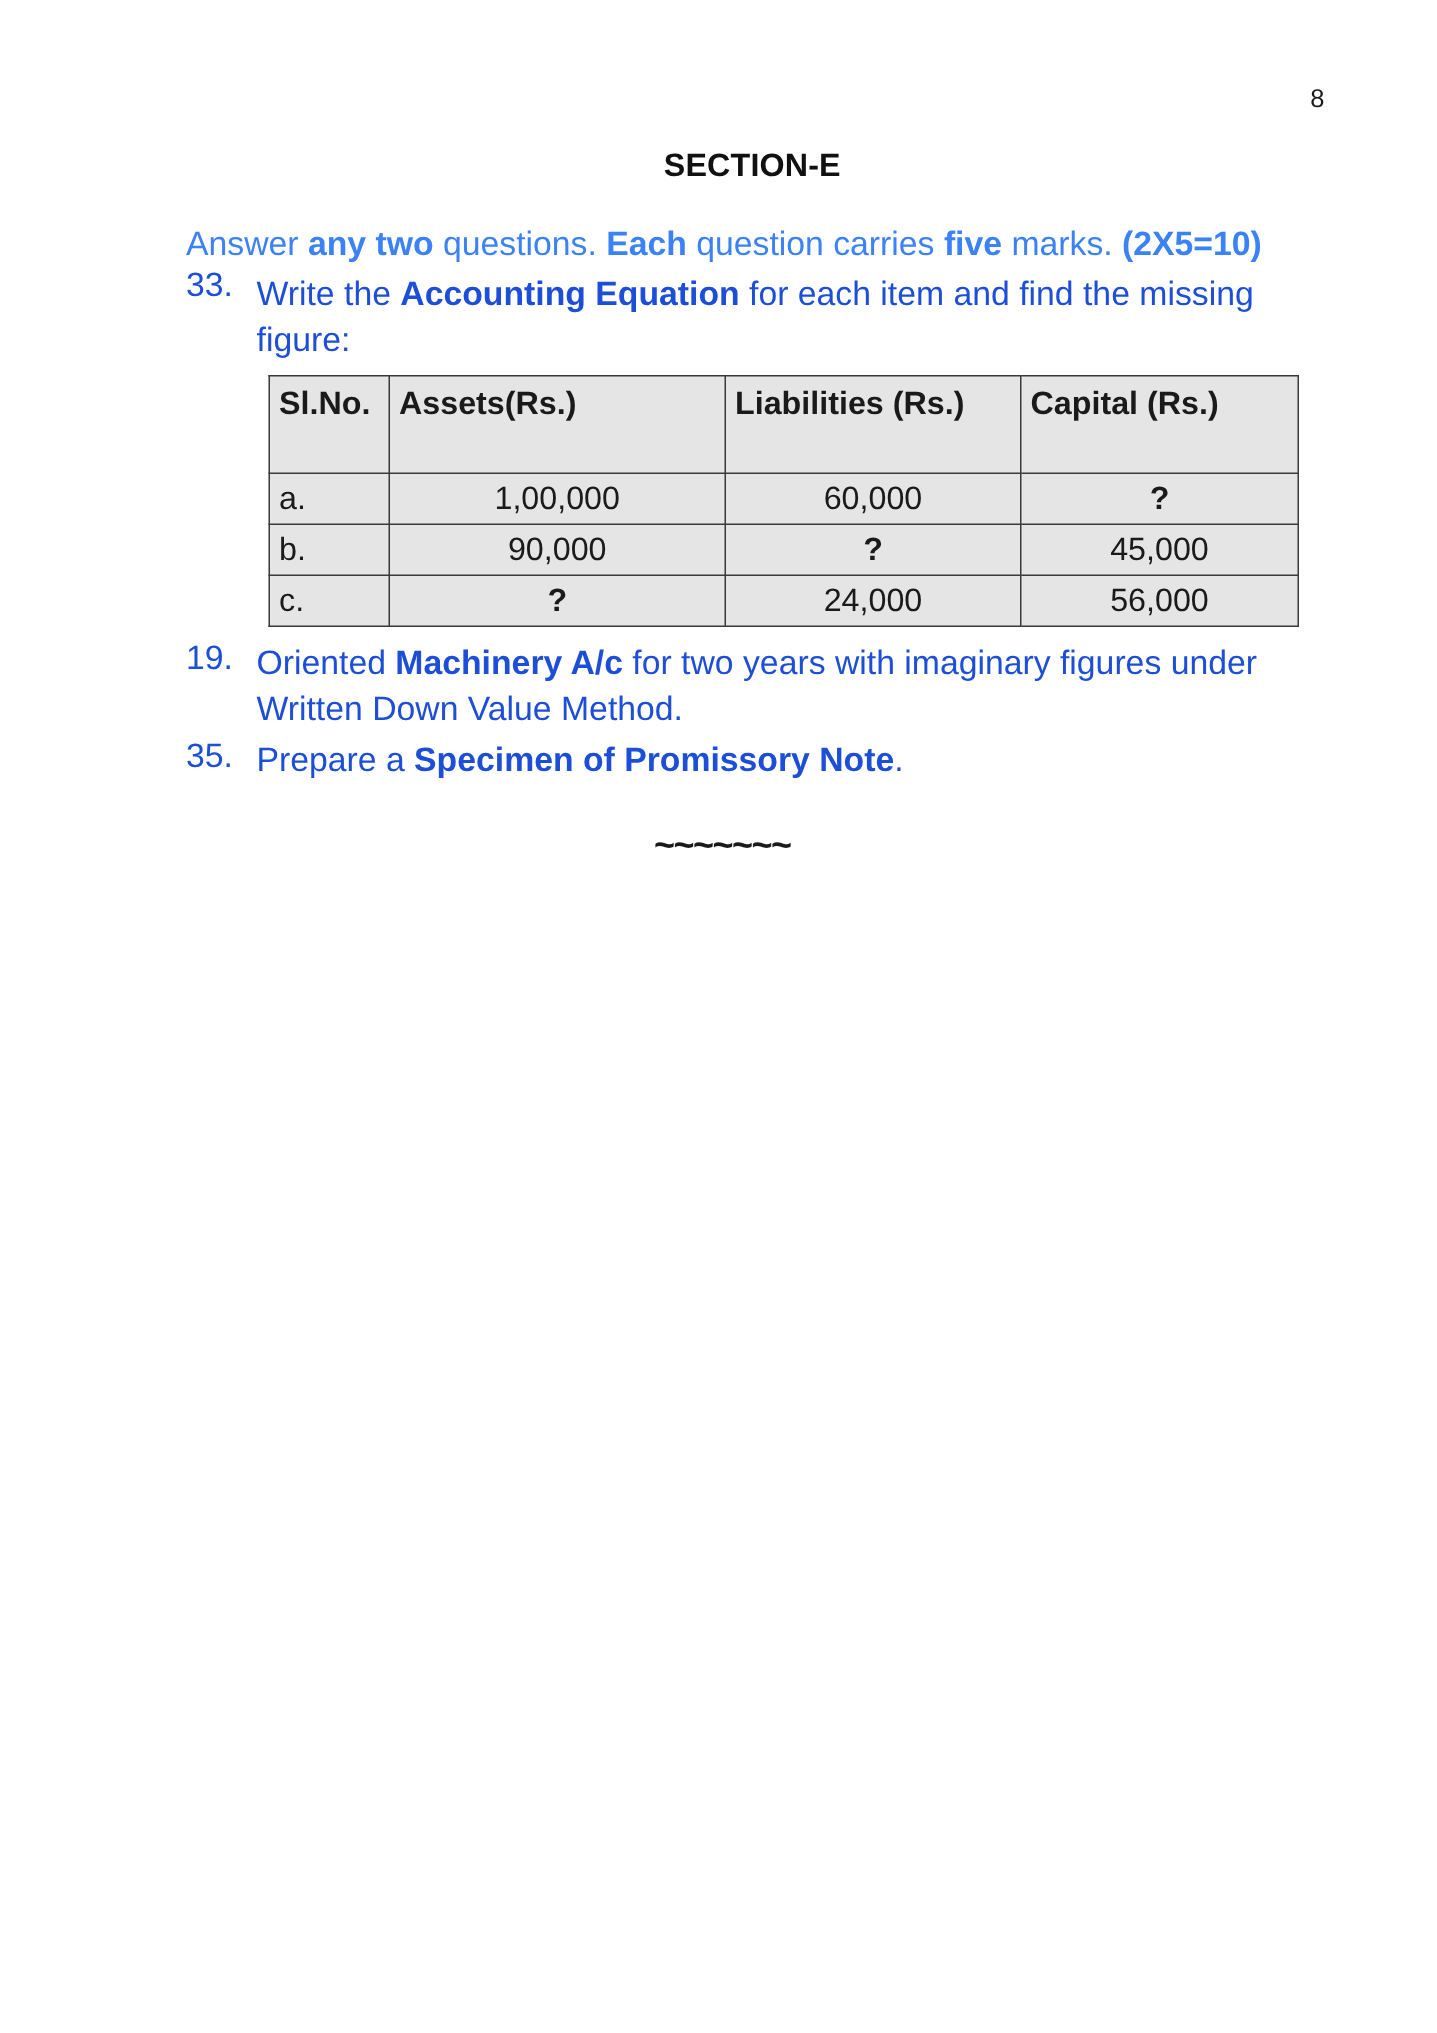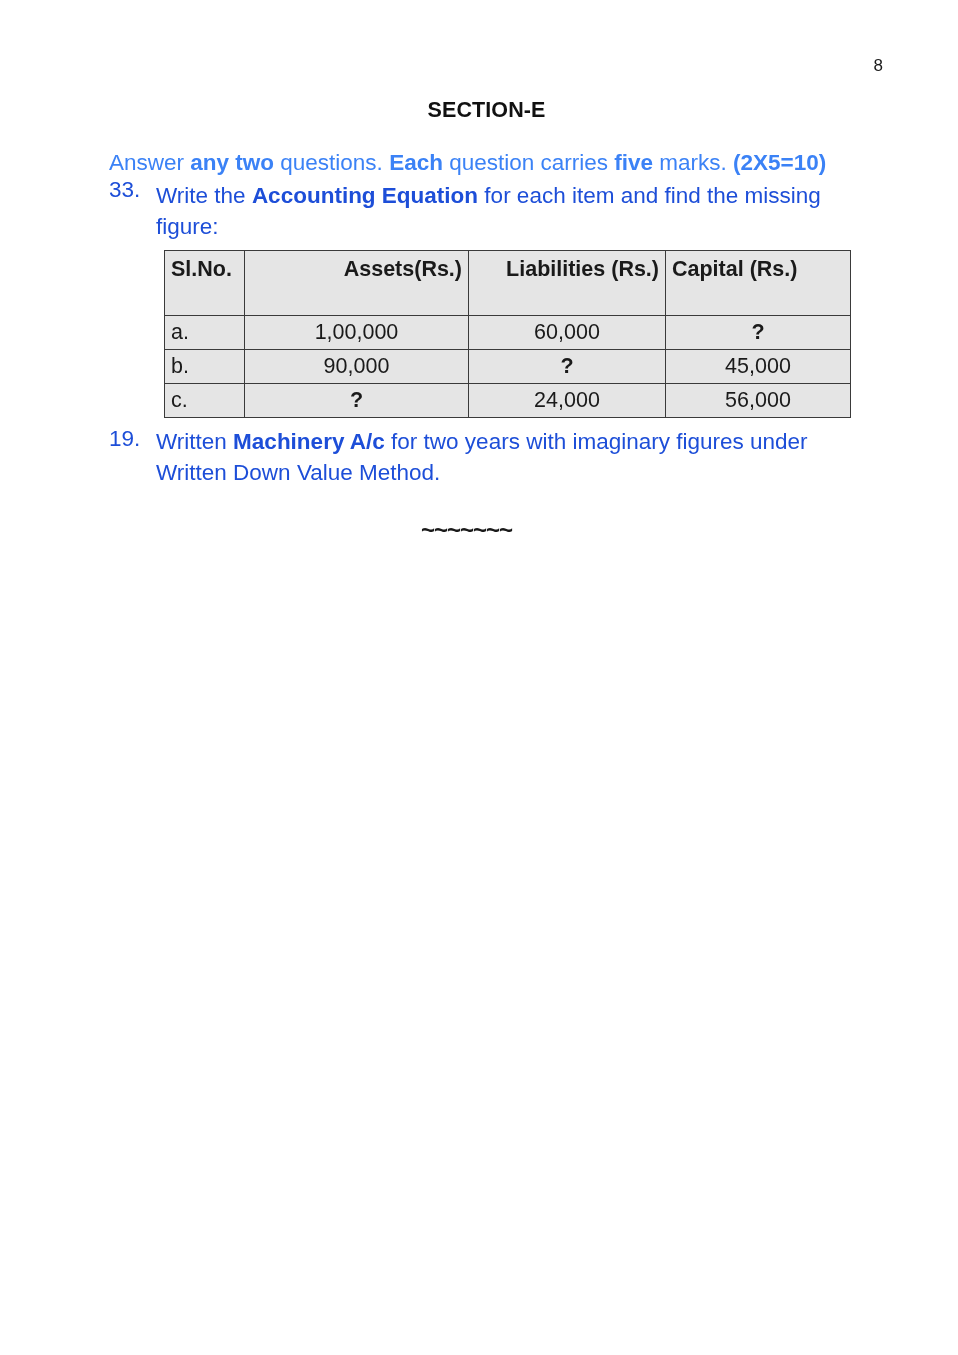--- a/index.html
+++ b/index.html
@@ -30,21 +30,21 @@
     right: 75px;
     font-size: 17px;
     line-height: 1;
     color: #1a1a1a;
     letter-spacing: 0;
   }
 
   
   .content {
     position: absolute;
-    left: 109px;
+    left: 124px;
     top: 98px;
     width: 755px;
   }
 
   
   .heading {
     text-align: center;
     font-weight: bold;
     font-size: 21.5px;
     line-height: 1.0;
@@ -122,22 +122,22 @@
   col.c-lia  { width: 197px; }
   col.c-cap  { width: 185px; }
 
   
   tr.head-row th {
     height: 58px;
     font-weight: bold;
     line-height: 30px;
   }
   th.h-sl  { text-align: left; }
-  th.h-ast { text-align: right; }
-  th.h-lia { text-align: right; }
+  th.h-ast { text-align: left; }
+  th.h-lia { text-align: left; }
   th.h-cap { text-align: left; padding-left: 8px; }
 
   
   tr.data-row td {
     height: 26px;
     line-height: 27px;
     vertical-align: middle;
   }
   td.cell-sl  { text-align: left; }
   td.cell-val { text-align: center; }
@@ -208,20 +208,24 @@
             <td class="cell-val unknown">?</td>
             <td class="cell-val">24,000</td>
             <td class="cell-val">56,000</td>
           </tr>
         </tbody>
       </table>
     </div>
 
     <div class="qitem" id="q34">
       <span class="qnum">19.</span>
-      <span class="qtext"><span>Written </span><b>Machinery A/c</b><span> for two years with imaginary figures under Written Down Value Method.</span></span>
-    </div>
-
+      <span class="qtext"><span>Oriented </span><b>Machinery A/c</b><span> for two years with imaginary figures under Written Down Value Method.</span></span>
+    </div>
+
+    <div class="qitem" id="q35">
+      <span class="qnum">35.</span>
+      <span class="qtext"><span>Prepare a </span><b>Specimen of Promissory Note</b><span>.</span></span>
+    </div>
 
     <div class="end-mark">~~~~~~~</div>
 
   </div>
 </div>
 
 </body></html>

